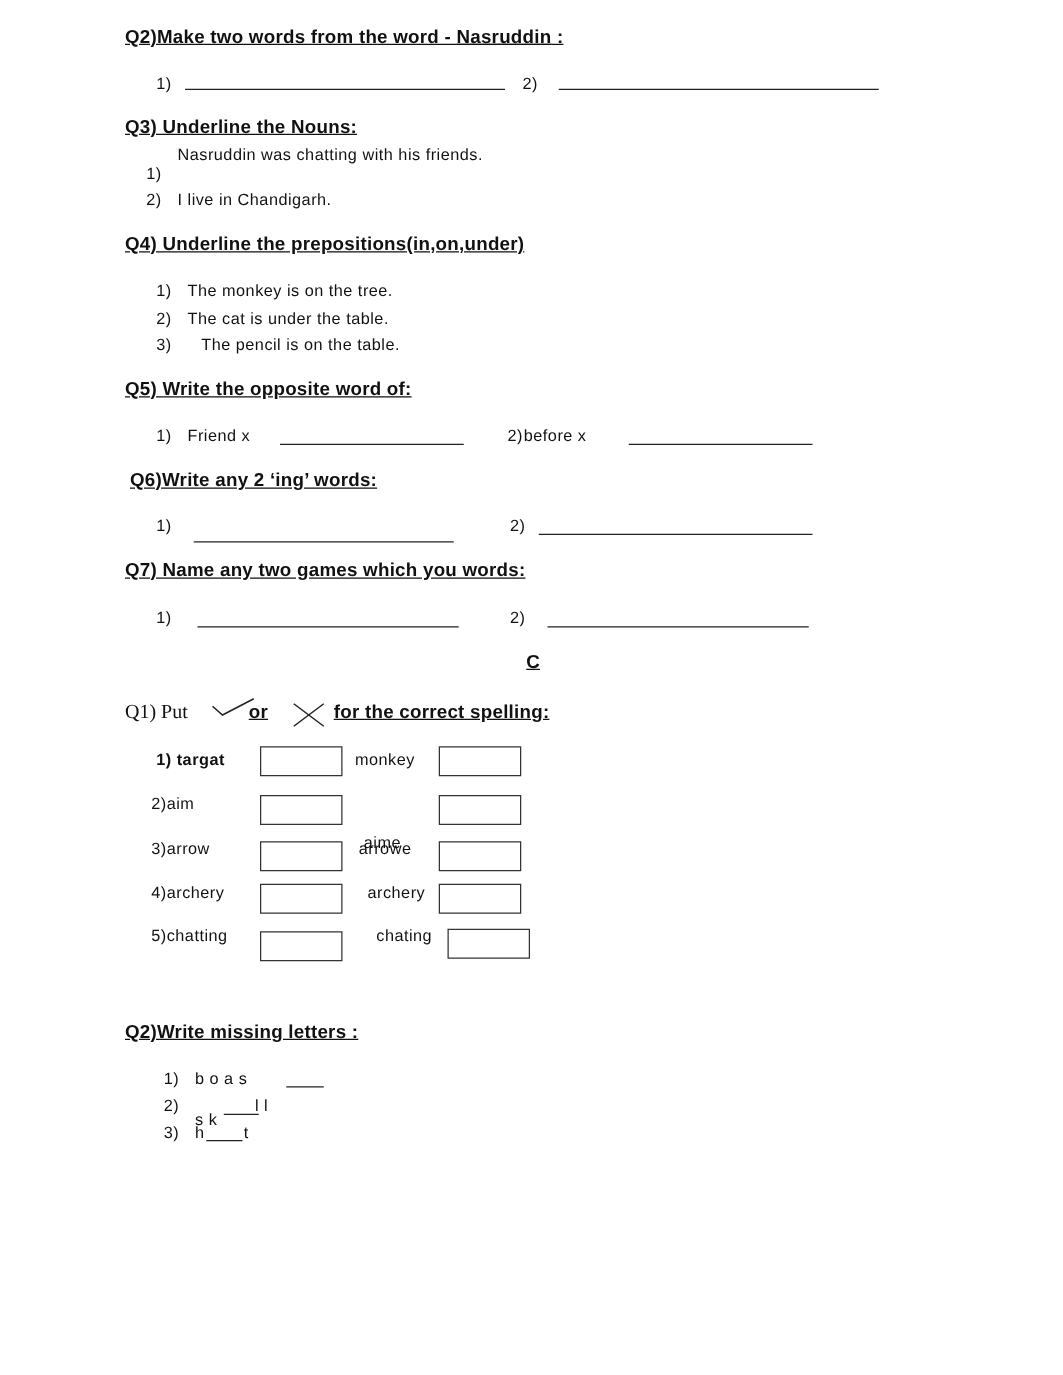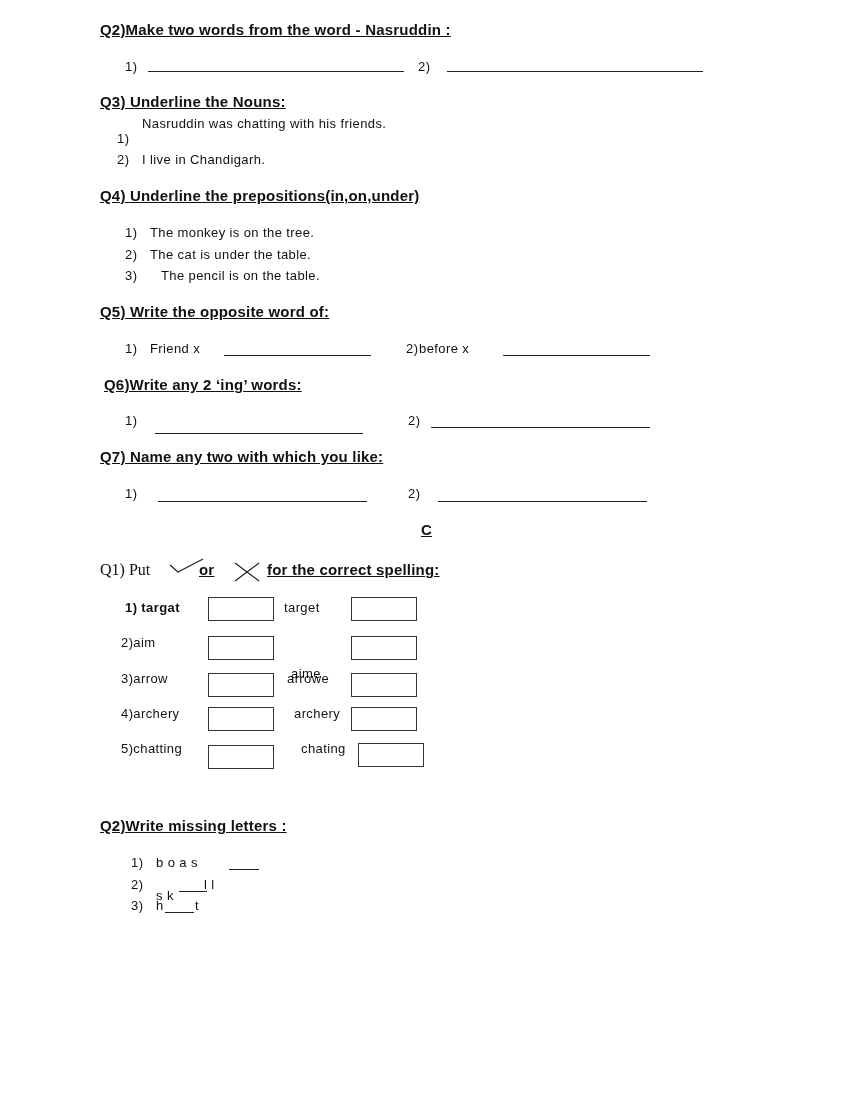--- a/index.html
+++ b/index.html
@@ -43,21 +43,21 @@
 <div class="abs t" style="left:406px;top:341px;">2)</div>
 <div class="abs t" style="left:419px;top:341px;">before  x</div>
 <div class="line" style="left:503px;top:355px;width:147px;"></div>
 
 <div class="abs h" style="left:104px;top:376px;">Q6)Write  any 2 ‘ing’ words:</div>
 <div class="abs t" style="left:125px;top:413px;">1)</div>
 <div class="line" style="left:155px;top:433px;width:208px;"></div>
 <div class="abs t" style="left:408px;top:413px;">2)</div>
 <div class="line" style="left:431px;top:427px;width:219px;"></div>
 
-<div class="abs h" style="left:100px;top:448px;">Q7) Name  any  two  with which  you  like:</div>
+<div class="abs h" style="left:100px;top:448px;">Q7) Name  any  two  games which  you  words:</div>
 <div class="abs t" style="left:125px;top:486px;">1)</div>
 <div class="line" style="left:158px;top:501px;width:209px;"></div>
 <div class="abs t" style="left:408px;top:486px;">2)</div>
 <div class="line" style="left:438px;top:501px;width:209px;"></div>
 
 <div class="abs h" style="left:421px;top:521px;">C</div>
 
 <div class="abs" style="left:100px;top:561px;font-size:15px;">
   <span style="font-family:'Liberation Serif',serif;font-size:16px;">Q1) Put</span>
 </div>
@@ -66,21 +66,21 @@
 </svg>
 <div class="abs h" style="left:199px;top:561px;text-align:center;">or</div>
 <svg class="abs" style="left:234px;top:561px;" width="26" height="22">
   <line x1="1" y1="2" x2="25" y2="20" stroke="#222" stroke-width="1.2"></line>
   <line x1="25" y1="2" x2="1" y2="20" stroke="#222" stroke-width="1.2"></line>
 </svg>
 <div class="abs h" style="left:267px;top:561px;">for  the   correct  spelling:</div>
 
 <div class="abs t" style="left:125px;top:600px;font-weight:bold;">1)   targat</div>
 <div class="box" style="left:208px;top:597px;"></div>
-<div class="abs t" style="left:284px;top:600px;">target</div>
+<div class="abs t" style="left:284px;top:600px;">monkey</div>
 <div class="box" style="left:351px;top:597px;"></div>
 
 <div class="abs t" style="left:121px;top:635px;">2)aim</div>
 <div class="box" style="left:208px;top:636px;"></div>
 <div class="abs t" style="left:291px;top:635px;margin-top:31px;">aime</div>
 <div class="box" style="left:351px;top:636px;"></div>
 
 <div class="abs t" style="left:121px;top:671px;">3)arrow</div>
 <div class="box" style="left:208px;top:673px;"></div>
 <div class="abs t" style="left:287px;top:671px;">arrowe</div>

